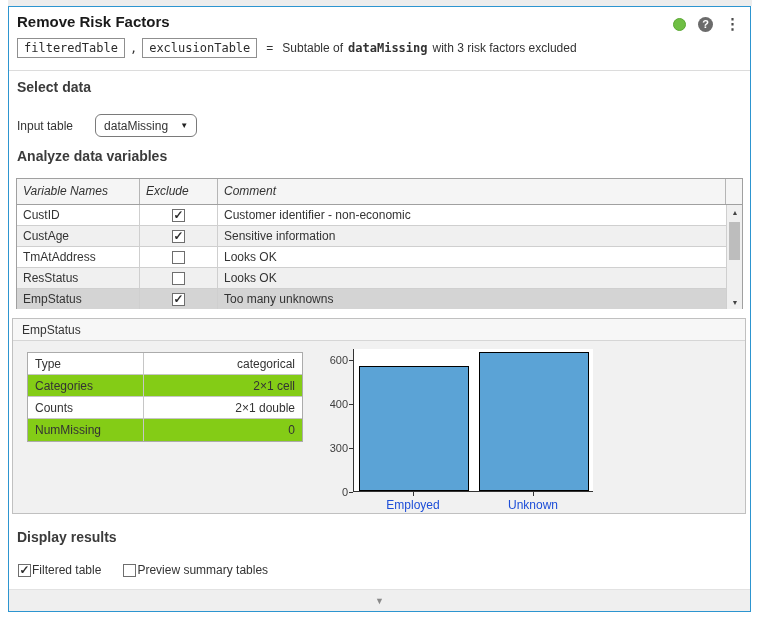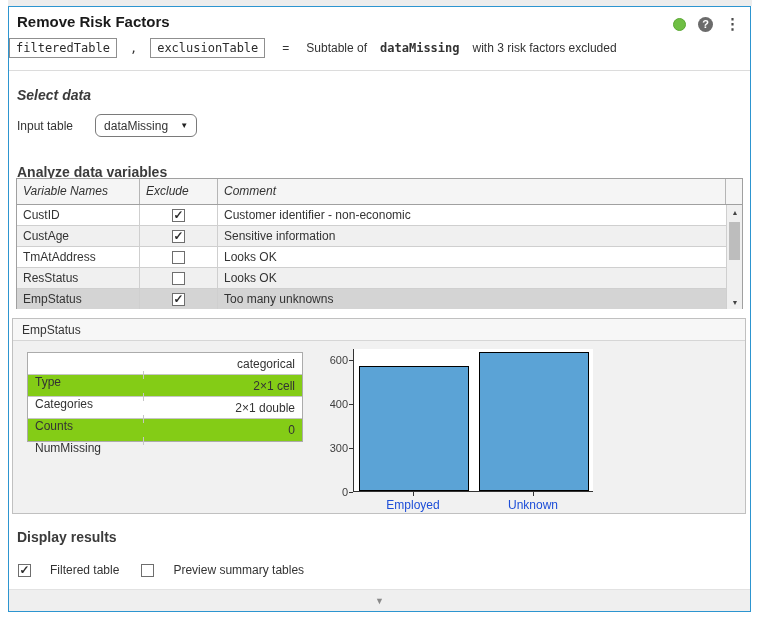--- a/index.html
+++ b/index.html
@@ -10,29 +10,29 @@
 
   #task-panel { position:absolute; left:8px; top:6px; width:743px; height:606px; background:#ffffff; border:1px solid #2d95d0; }
 
   
   #hdr-title { position:absolute; left:8px; top:6px; font-size:15px; font-weight:bold; color:#1a1a1a; }
   #hdr-icons { position:absolute; right:10px; top:8px; display:flex; align-items:center; gap:12px; }
   .status-dot { width:13px; height:13px; border-radius:50%; background:#6fbf44; border:1px solid #5aa832; }
   .help-icon { width:15px; height:15px; border-radius:50%; background:#6b6b6b; color:#fff; font-size:11px; font-weight:bold; display:flex; align-items:center; justify-content:center; line-height:1; }
   .dots-icon { font-size:15px; color:#4a4a4a; font-weight:bold; letter-spacing:0; }
 
-  #code-line { position:absolute; left:0; top:31px; font-size:12px; display:flex; align-items:center; gap:13px; white-space:nowrap; }
+  #code-line { position:absolute; left:8px; top:31px; font-size:12px; display:flex; align-items:center; gap:5px; white-space:nowrap; }
   .code-box { border:1px solid #8f8f8f; background:#fff; padding:2px 6px; font-size:12px; color:#2b2b2b; }
   .summary-code { font-weight:bold; }
 
   .divider { position:absolute; left:0; top:63px; width:100%; height:1px; background:#dcdcdc; }
 
   .section-heading { position:absolute; font-size:14px; font-weight:bold; color:#3b3b3b; }
-  #h-select { left:8px; top:80px;font-style:italic; }
-  #h-analyze { left:8px; top:157px; }
+  #h-select { left:8px; top:72px; }
+  #h-analyze { left:8px; top:141px; }
   #h-display { left:8px; top:522px; }
 
   #input-row { position:absolute; left:8px; top:107px; display:flex; align-items:center; font-size:12px; }
   #input-dd { margin-left:22px; width:102px; height:23px; border:1px solid #7a7a7a; border-radius:6px; background:#fff; display:flex; align-items:center; padding:0 8px; justify-content:space-between; font-size:12px; cursor:pointer; }
   #input-dd .caret { font-size:8px; color:#222; }
 
   
   #var-table { position:absolute; left:7px; top:171px; width:727px; height:131px; border:1px solid #a0a0a0; background:#fff; font-size:12px; }
   .vt-header { display:flex; height:26px; background:#f5f5f5; border-bottom:1px solid #a0a0a0;font-style:italic; }
   .vt-header > div { padding:5px 6px; border-right:1px solid #b5b5b5; }
@@ -54,35 +54,35 @@
   .vt-scroll .thumb { position:absolute; left:2px; top:17px; width:11px; height:38px; background:#bdbdbd; cursor:pointer; }
 
   
   #emp-panel { position:absolute; left:3px; top:311px; width:734px; height:196px; border:1px solid #c0c0c0; background:#f1f1f1; }
   #emp-header { height:22px; border-bottom:1px solid #d6d6d6; background:#f7f7f7; font-size:12px; color:#333; display:flex; align-items:center; padding:0 9px; }
 
   #prop-table { position:absolute; left:14px; top:33px; width:276px; border:1px solid #ababab; font-size:12px; background:#fff; }
   .prop-row { display:flex; height:22px; border-bottom:1px solid #c6c6c6; background:#fff; }
   .prop-row:last-child { border-bottom:none;gap:24px; }
   .prop-row.alt { background:#84cc16; }
-  .prop-row .pl { width:116px; padding:4px 7px; border-right:1px solid #c6c6c6;margin-top:18px; }
+  .prop-row .pl { width:116px; padding:4px 7px; border-right:1px solid #c6c6c6; }
   .prop-row .pv { flex:1; padding:4px 7px; text-align:right; }
 
   
   #chart { position:absolute; left:300px; top:20px; width:300px; height:168px; }
   #plot { position:absolute; left:40px; top:10px; width:240px; height:143px; background:#fff; border-left:1px solid #333; border-bottom:1px solid #333; }
   .bar { position:absolute; bottom:0; background:#5ba3d6; border:1px solid #000; }
   .ytick-label { position:absolute; right:265px; width:30px; text-align:right; font-size:11px; color:#404040; transform:translateY(-50%); }
   .ytick-mark { position:absolute; left:36px; width:4px; height:1px; background:#333; }
   .xtick-mark { position:absolute; width:1px; height:4px; background:#333; top:153px; }
   .xcat-label { position:absolute; top:159px; font-size:12px; color:#1d4ed8; text-align:center; transform:translateX(-50%); }
 
   
   #display-row { position:absolute; left:9px; top:556px; display:flex; align-items:center; gap:22px; font-size:12px; }
-  .dr-item { display:flex; align-items:center; gap:19px; }
+  .dr-item { display:flex; align-items:center; gap:1px; }
 
   
   #footer { position:absolute; left:0; bottom:0; width:100%; height:22px; background:#efefef; border-top:1px solid #e2e2e2; display:flex; align-items:center; justify-content:center; }
   #footer .collapse { font-size:9px; color:#8a8a8a; cursor:pointer; }
 
   #below-panel { position:absolute; left:0; top:613px; width:758px; height:5px; background:#ffffff; }
 </style>
 </head>
 <body>
 

